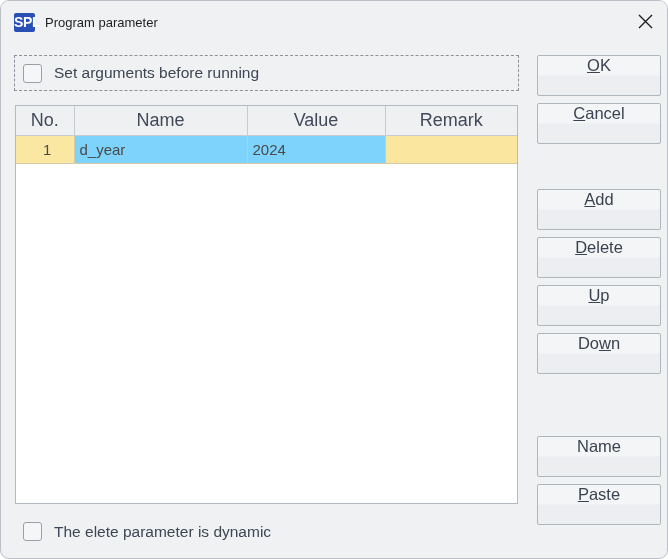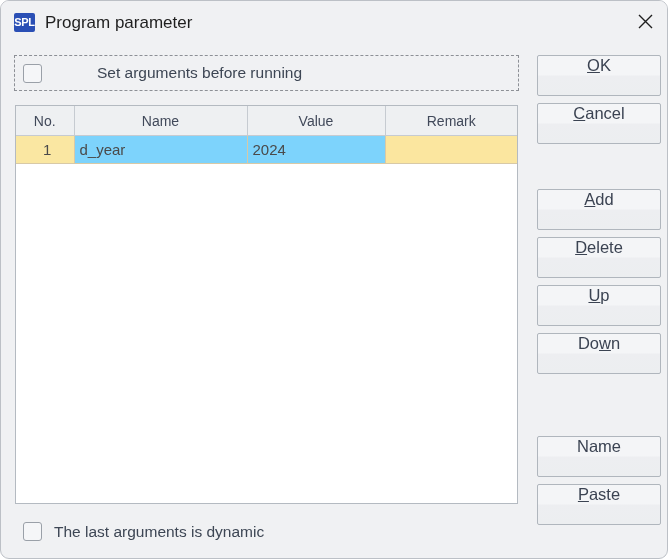--- a/index.html
+++ b/index.html
@@ -30,31 +30,31 @@
     height: 44px;
     background: #f0f1f3;
   }
   .title-icon {
     position: absolute;
     left: 13px; top: 12px;
     width: 21px; height: 19px;
     background: #2a4fb5;
     border-radius: 2px;
     color: #ffffff;
-    font-size: 11px;
+    font-size: 14px;
     font-weight: bold;
     letter-spacing: -0.3px;
     line-height: 19px;
     text-align: center;
     font-family: "Liberation Sans", sans-serif;
   }
   .title-text {
     position: absolute;
     left: 44px; top: 10px;
-    font-size: 17px;
+    font-size: 13px;
     color: #1f1f1f;
     line-height: 24px;
   }
   .close-btn {
     position: absolute;
     right: 0; top: 0;
     width: 48px; height: 40px;
     display: flex;
     align-items: center;
     justify-content: center;
@@ -65,21 +65,20 @@
   
   .focus-box {
     position: absolute;
     left: 13px; top: 54px;
     width: 505px; height: 36px;
     box-sizing: border-box;
     border: 1px dashed #8d9096;
     background: #f0f1f3;
     display: flex;
     align-items: center;
-    gap: 43px;
   }
   .cb {
     width: 19px; height: 19px;
     box-sizing: border-box;
     border: 1px solid #9aa0a8;
     border-radius: 3px;
     background: #f5f6f8;
     flex: 0 0 auto;
   }
   .focus-box .cb { margin-left: 8px; }
@@ -103,21 +102,21 @@
     width: 100%;
     border-collapse: collapse;
     table-layout: fixed;
     font-size: 15px;
   }
   table.param-table th {
     height: 29px;
     background: #eef0f2;
     color: #41495a;
     font-weight: normal;
-    font-size: 14px;
+    font-size: 18px;
     border-right: 1px solid #c6cbd1;
     border-bottom: 1px solid #c6cbd1;
     text-align: center;
     padding: 0;
   }
   table.param-table th:last-child { border-right: none; }
   table.param-table td {
     height: 27px;
     padding: 0 0 0 5px;
     border-right: 1px solid #d8c9a6;
@@ -226,21 +225,21 @@
           <td class="c-name">d_year</td>
           <td class="c-value">2024</td>
           <td class="c-remark"></td>
         </tr>
       </tbody>
     </table>
   </div>
 
   <div class="bottom-cb">
     <span class="cb"></span>
-    <span class="cb-label">The last arguments is dynamic</span>
+    <span class="cb-label">The elete parameter is dynamic</span>
   </div>
 
   <div class="btn btn-ok">
       <span><u>O</u>K</span>
     </div>
   <div class="btn btn-cancel">
       <span><u>C</u>ancel</span>
     </div>
 
   <div class="btn btn-delete">

